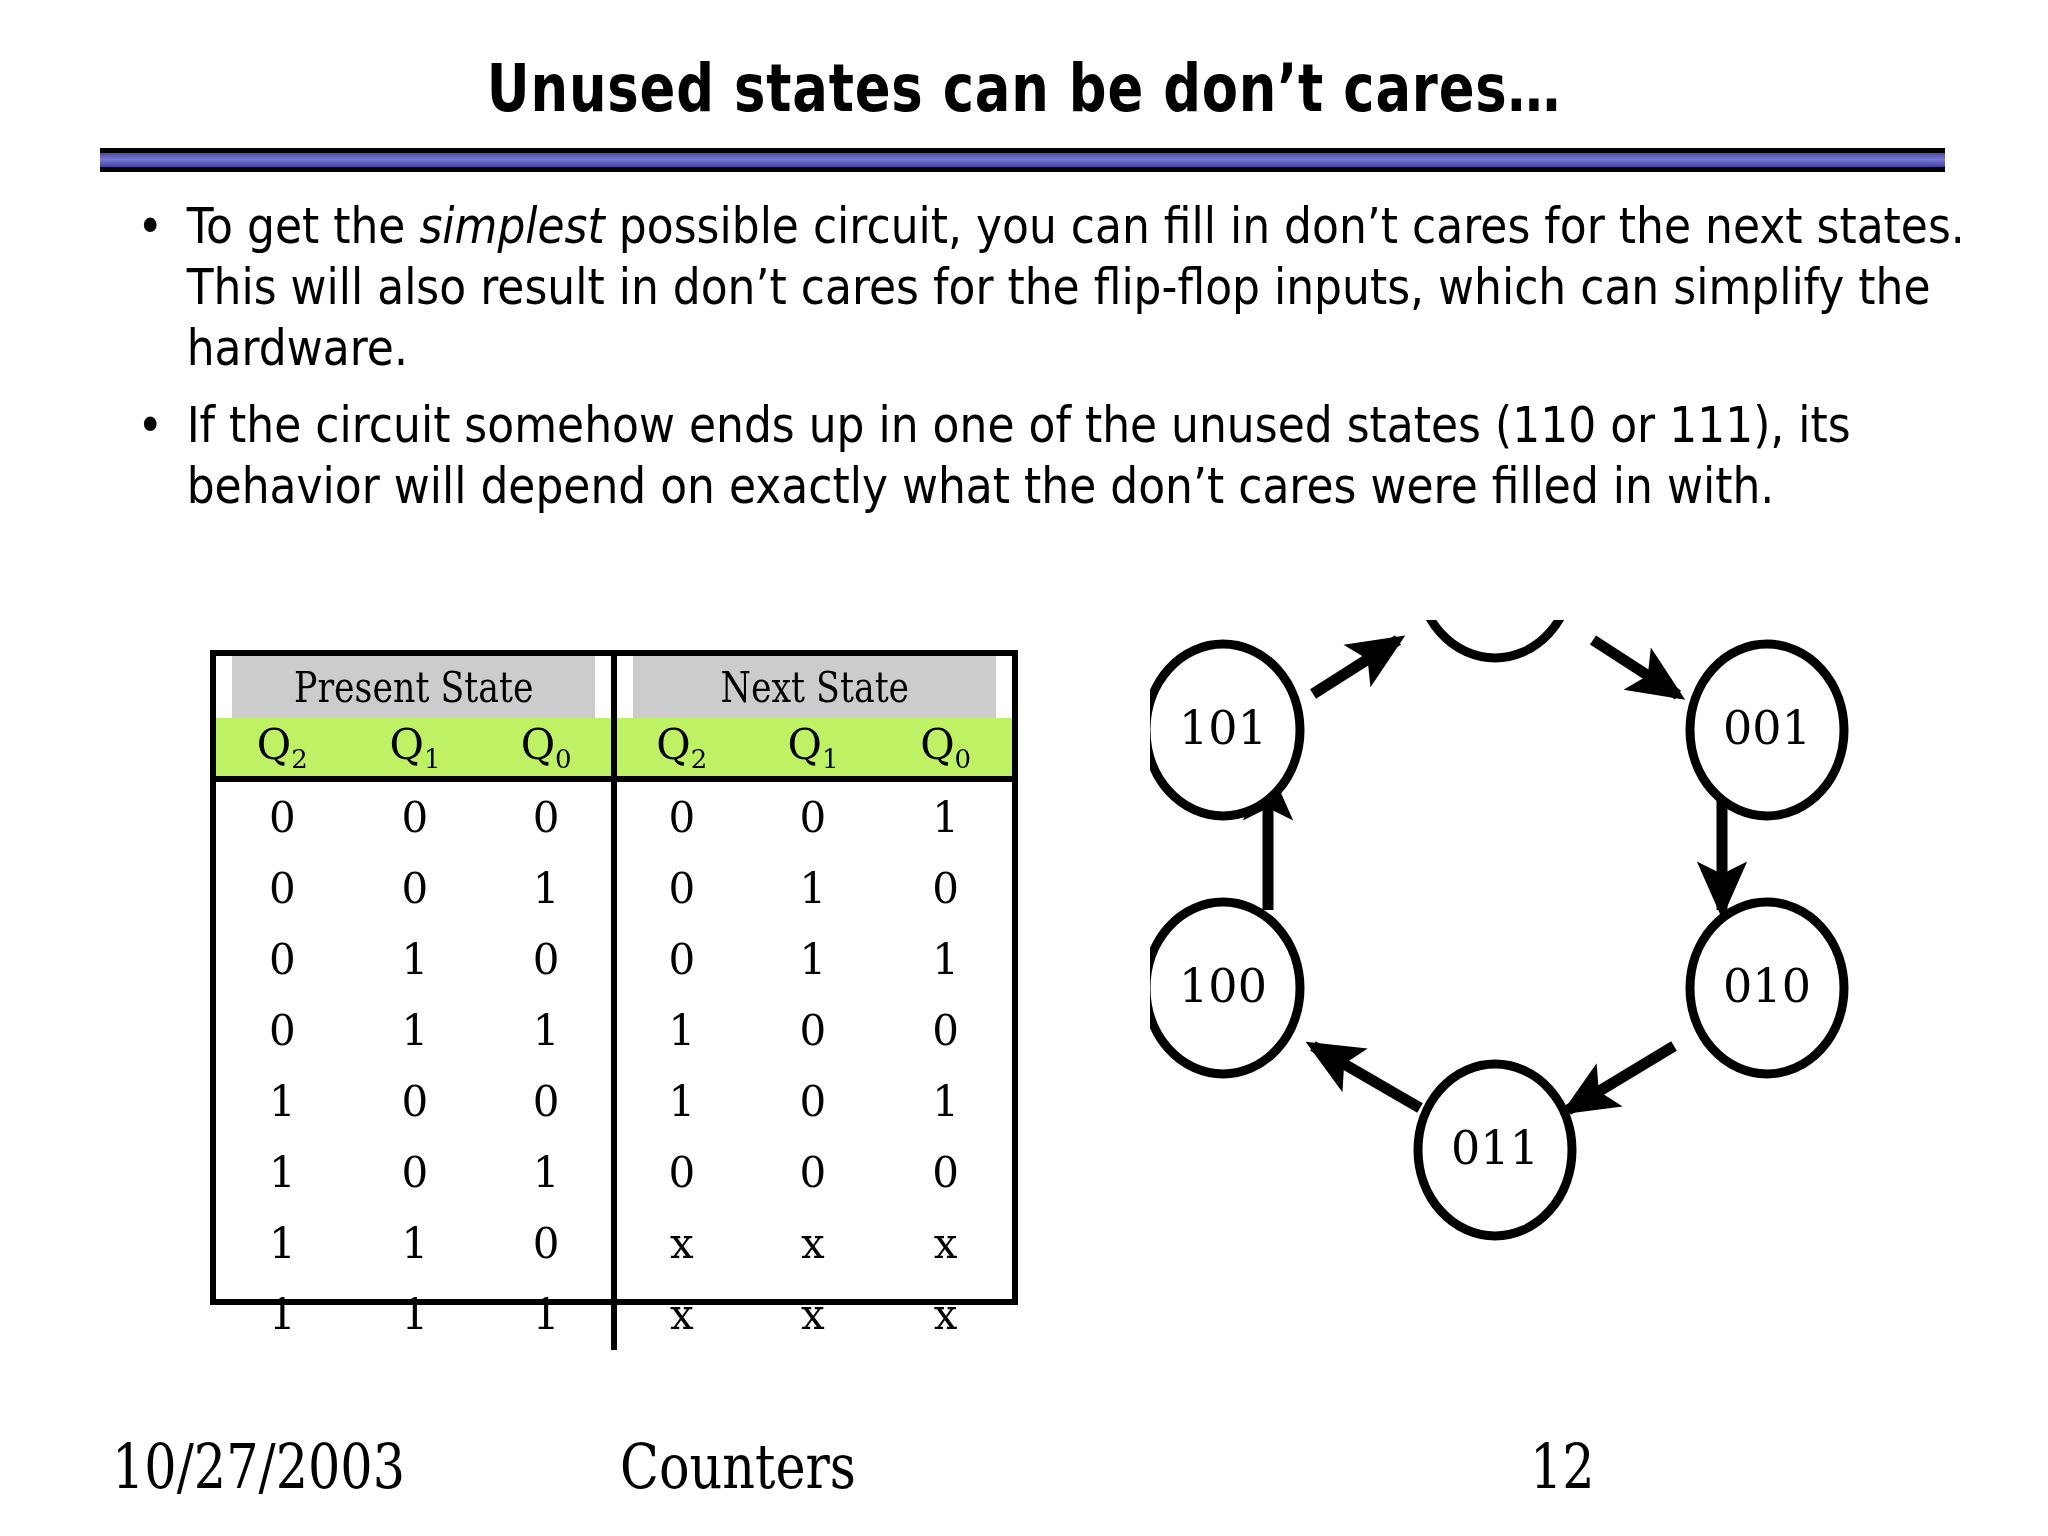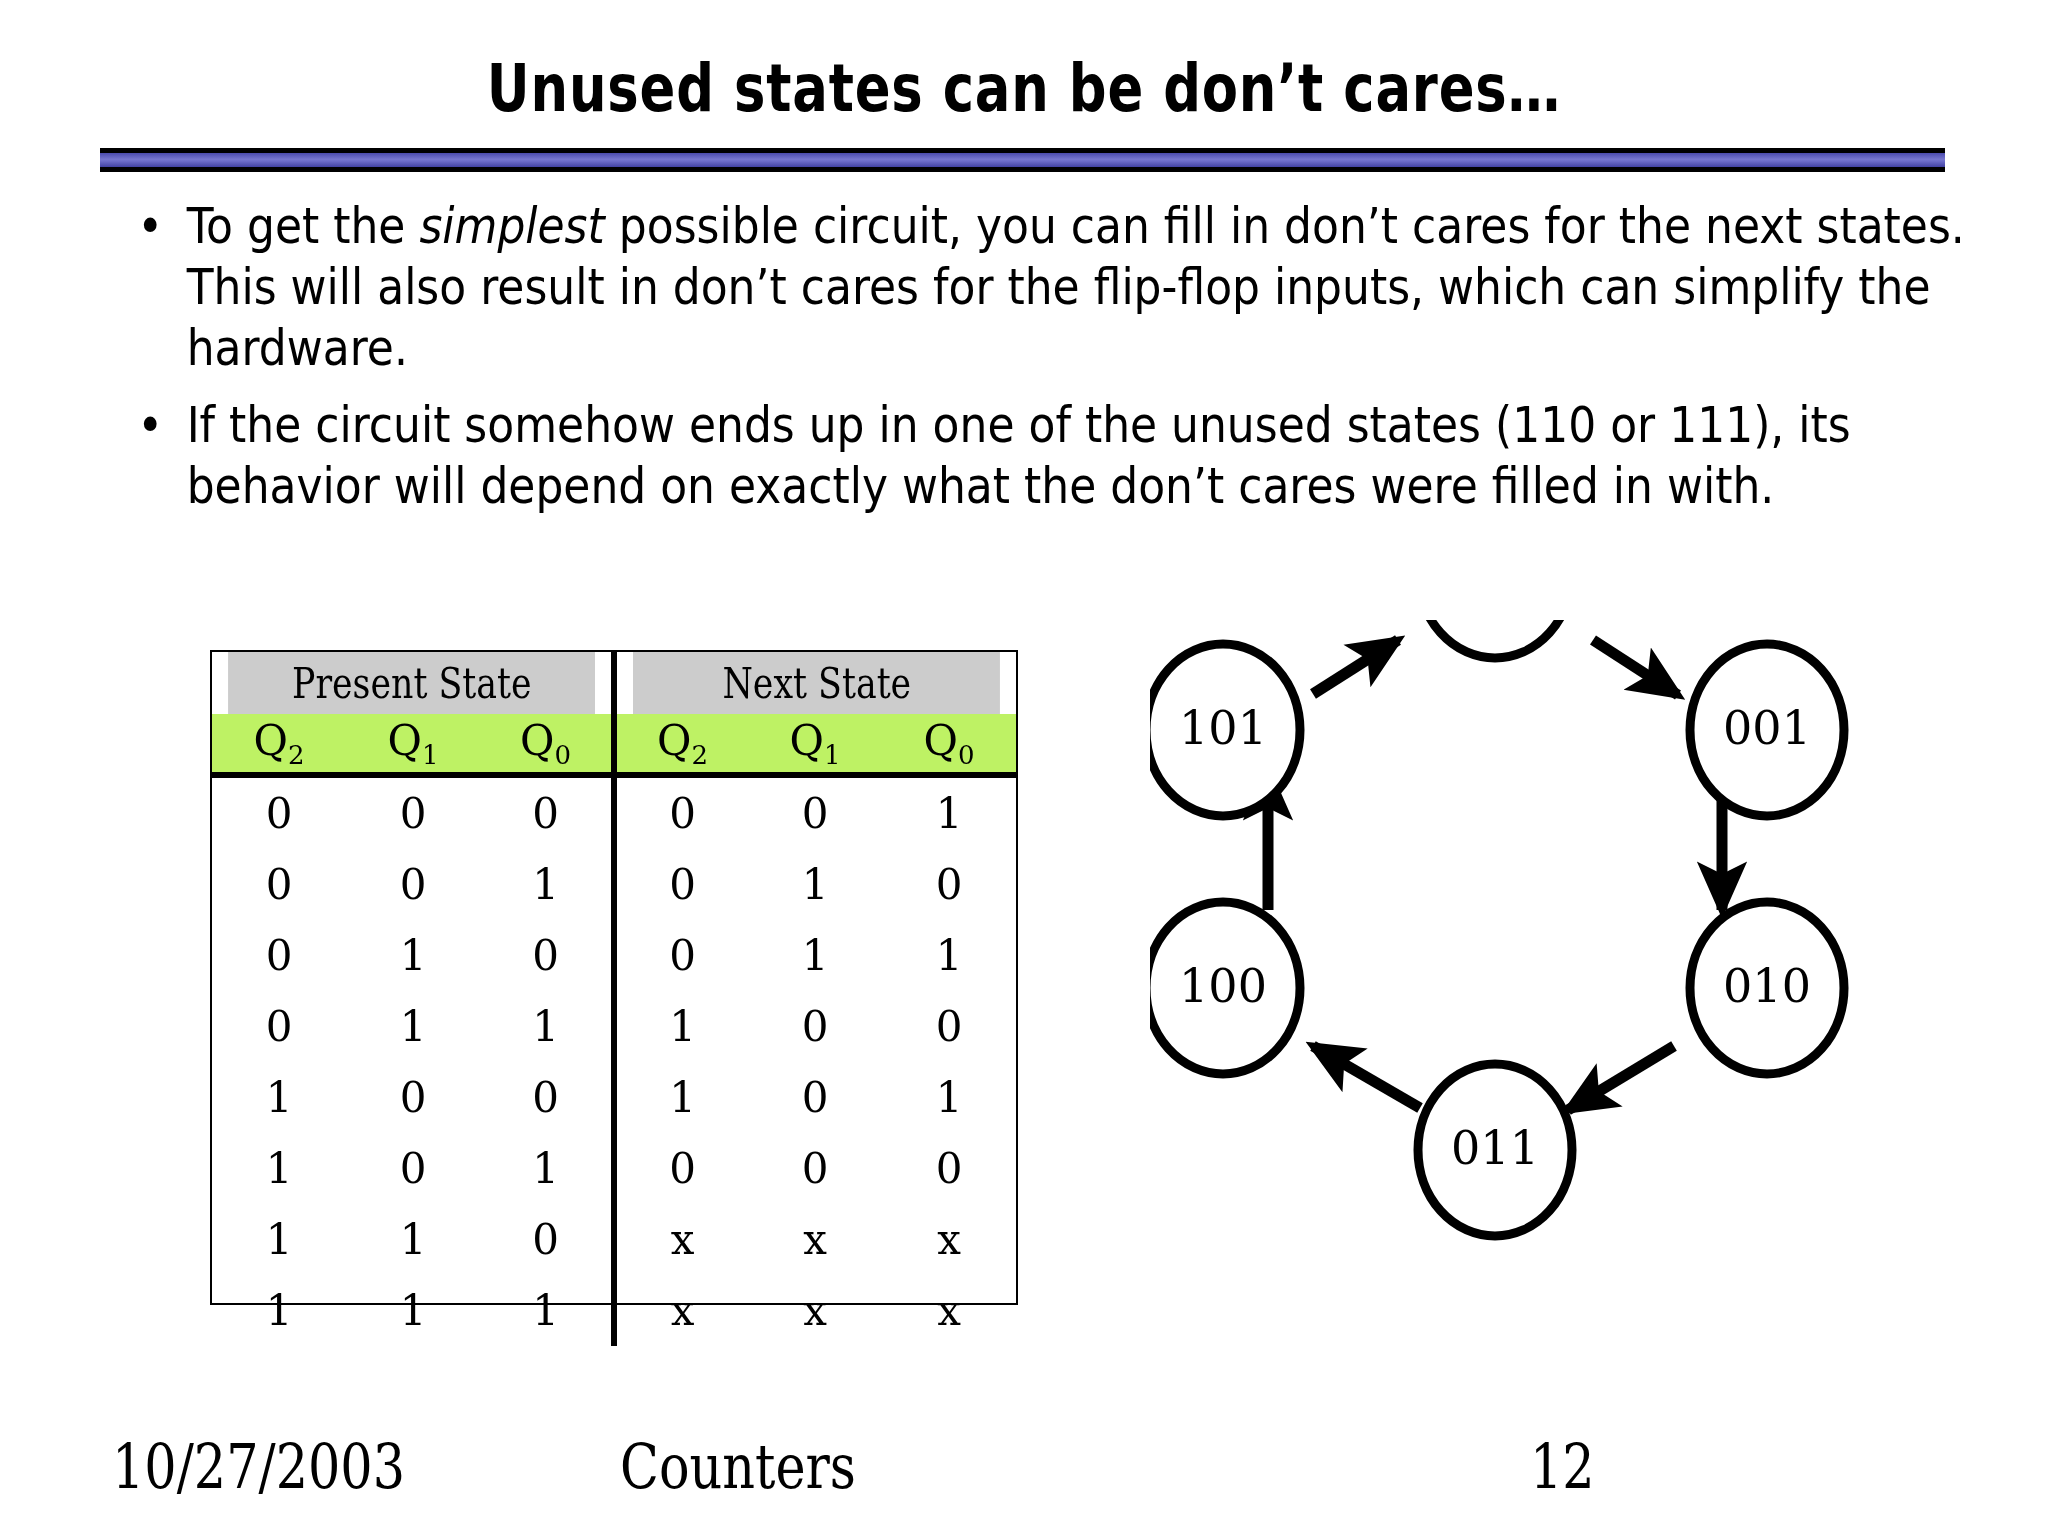--- a/index.html
+++ b/index.html
@@ -81,21 +81,21 @@
   }
   .bullet i { font-style: italic; }
 
   
   #table-wrap {
     position: absolute;
     left: 210px;
     top: 650px;
     width: 808px;
     height: 655px;
-    border: 2px solid #000000;
+    border: 6px solid #000000;
     box-sizing: border-box;
     background: #ffffff;
   }
   table.tt {
     border-collapse: collapse;
     width: 100%;
     height: 100%;
     table-layout: fixed;
   }
   table.tt td, table.tt th {

